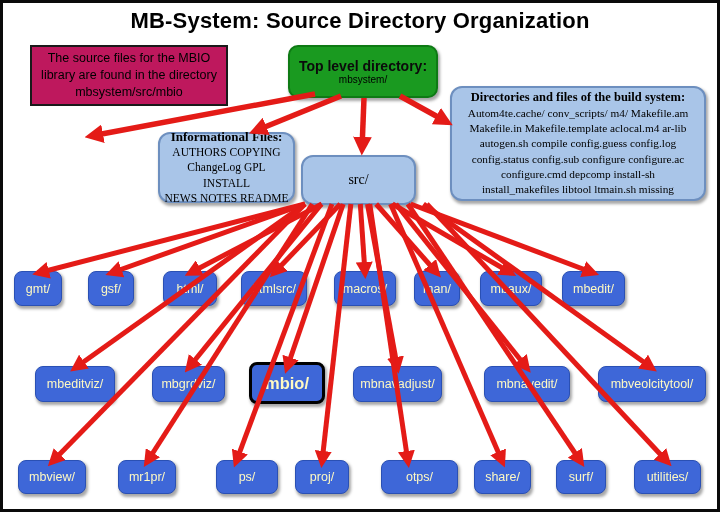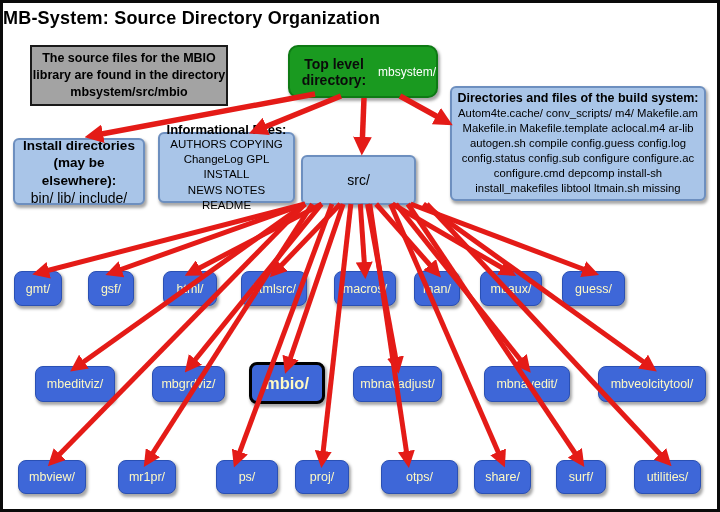--- a/index.html
+++ b/index.html
@@ -4,41 +4,41 @@
 <style>
   html,body { margin:0; padding:0; background:#888; }
   * { box-sizing:border-box; }
   .frame {
     position:relative; width:720px; height:512px; margin:0 auto;
     background:#ffffff; border:3px solid #0a0a0a; overflow:hidden;
     font-family:"Liberation Sans", sans-serif; color:#000;
   }
   .title {
     position:absolute; left:0; top:5px; width:100%;
-    text-align:left; font-size:18px; font-weight:bold; letter-spacing:.2px;
+    text-align:center; font-size:22px; font-weight:bold; letter-spacing:.2px;
   }
   .notebox {
     position:absolute; left:27px; top:42px; width:198px; height:61px;
-    background:#a3a3a3; border:2px solid #1a1a1a;
+    background:#be185d; border:2px solid #1a1a1a;
     display:flex; align-items:center; justify-content:center; text-align:center;
-    font-size:12.5px; font-weight:bold; line-height:1.35; white-space:pre-line;
+    font-size:12.5px; font-weight:normal; line-height:1.35; white-space:pre-line;
   }
   .greenbox {
     position:absolute; left:285px; top:42px; width:150px; height:53px;
     background:var(--green-fill,#1a9a20); border:2.5px solid var(--green-border,#0e7a14);
     border-radius:10px; box-shadow:1.5px 2.5px 3px rgba(0,0,0,.35);
-    display:flex; flex-direction:row; align-items:center; justify-content:center; text-align:center;
+    display:flex; flex-direction:column; align-items:center; justify-content:center; text-align:center;
   }
   .greenbox .lbl { font-weight:bold; font-size:14px; color:#0b0b0b; }
-  .greenbox .val { font-size:12px; color:#ffffff; }
+  .greenbox .val { font-size:10px; color:#000000; }
   .lightbox {
     position:absolute; background:var(--lb-fill,#a9c5e8); border:2px solid var(--lb-border,#6d8fbf);
-    border-radius:6px; box-shadow:1.5px 2.5px 3px rgba(0,0,0,.35);
+    border-radius:12px; box-shadow:1.5px 2.5px 3px rgba(0,0,0,.35);
     display:flex; flex-direction:column; align-items:center; justify-content:center;
-    text-align:center; padding:2px 3px;
+    text-align:center; padding:2px 3px;font-family:Liberation Serif, serif;
   }
   #install { left:10px;  top:135px; width:132px; height:67px; }
   #install .lbl { font-weight:bold; font-size:13.5px; line-height:1.28; white-space:pre-line; }
   #install .val { font-size:14px; margin-top:1px; }
   #info    { left:155px; top:129px; width:137px; height:71px; }
   #info .lbl { font-weight:bold; font-size:13px; }
   #info .val { font-size:11.5px; line-height:1.32; white-space:pre-line; }
   #source  { left:298px; top:152px; width:115px; height:50px; }
   #source .lbl { font-weight:bold; font-size:14px; }
   #source .val { font-size:14px; }
@@ -63,25 +63,20 @@
 
   <div class="notebox">The source files for the MBIO
 library are found in the directory
 mbsystem/src/mbio</div>
 
   <div class="greenbox">
     <div class="lbl">Top level directory:</div>
     <div class="val">mbsystem/</div>
   </div>
 
-  <div class="lightbox" id="install">
-    <div class="lbl">Install directories
-(may be elsewhere):</div>
-    <div class="val">bin/ lib/ include/</div>
-  </div>
 
   <div class="lightbox" id="info">
     <div class="lbl">Informational Files:</div>
     <div class="val">AUTHORS COPYING
 ChangeLog GPL INSTALL
 NEWS NOTES README</div>
   </div>
 
   <div class="lightbox" id="source">
     <div class="val">src/</div>
@@ -98,21 +93,21 @@
   </div>
 
   <div id="dir-layer">
       <div class="dirbox" style="left: 11px; width: 48px; top: 268px; height: 35px;">gmt/</div>
       <div class="dirbox" style="left: 85px; width: 46px; top: 268px; height: 35px;">gsf/</div>
       <div class="dirbox" style="left: 160px; width: 54px; top: 268px; height: 35px;">html/</div>
       <div class="dirbox" style="left: 238px; width: 66px; top: 268px; height: 35px;">htmlsrc/</div>
       <div class="dirbox" style="left: 331px; width: 62px; top: 268px; height: 35px;">macros/</div>
       <div class="dirbox" style="left: 411px; width: 46px; top: 268px; height: 35px;">man/</div>
       <div class="dirbox" style="left: 477px; width: 62px; top: 268px; height: 35px;">mbaux/</div>
-      <div class="dirbox" style="left: 559px; width: 63px; top: 268px; height: 35px;">guess/</div>
+      <div class="dirbox" style="left: 559px; width: 63px; top: 268px; height: 35px;">mbedit/</div>
       <div class="dirbox" style="left: 32px; width: 80px; top: 363px; height: 36px;">mbeditviz/</div>
       <div class="dirbox" style="left: 149px; width: 73px; top: 363px; height: 36px;">mbgrdviz/</div>
       <div class="dirbox highlight" style="left: 246px; width: 76px; top: 359px; height: 42px;">mbio/</div>
       <div class="dirbox" style="left: 350px; width: 89px; top: 363px; height: 36px;">mbnavadjust/</div>
       <div class="dirbox" style="left: 481px; width: 86px; top: 363px; height: 36px;">mbnavedit/</div>
       <div class="dirbox" style="left: 595px; width: 108px; top: 363px; height: 36px;">mbveolcitytool/</div>
       <div class="dirbox" style="left: 15px; width: 68px; top: 457px; height: 34px;">mbview/</div>
       <div class="dirbox" style="left: 115px; width: 58px; top: 457px; height: 34px;">mr1pr/</div>
       <div class="dirbox" style="left: 213px; width: 62px; top: 457px; height: 34px; text-align: right;">ps/</div>
       <div class="dirbox" style="left: 292px; width: 54px; top: 457px; height: 34px;">proj/</div>

